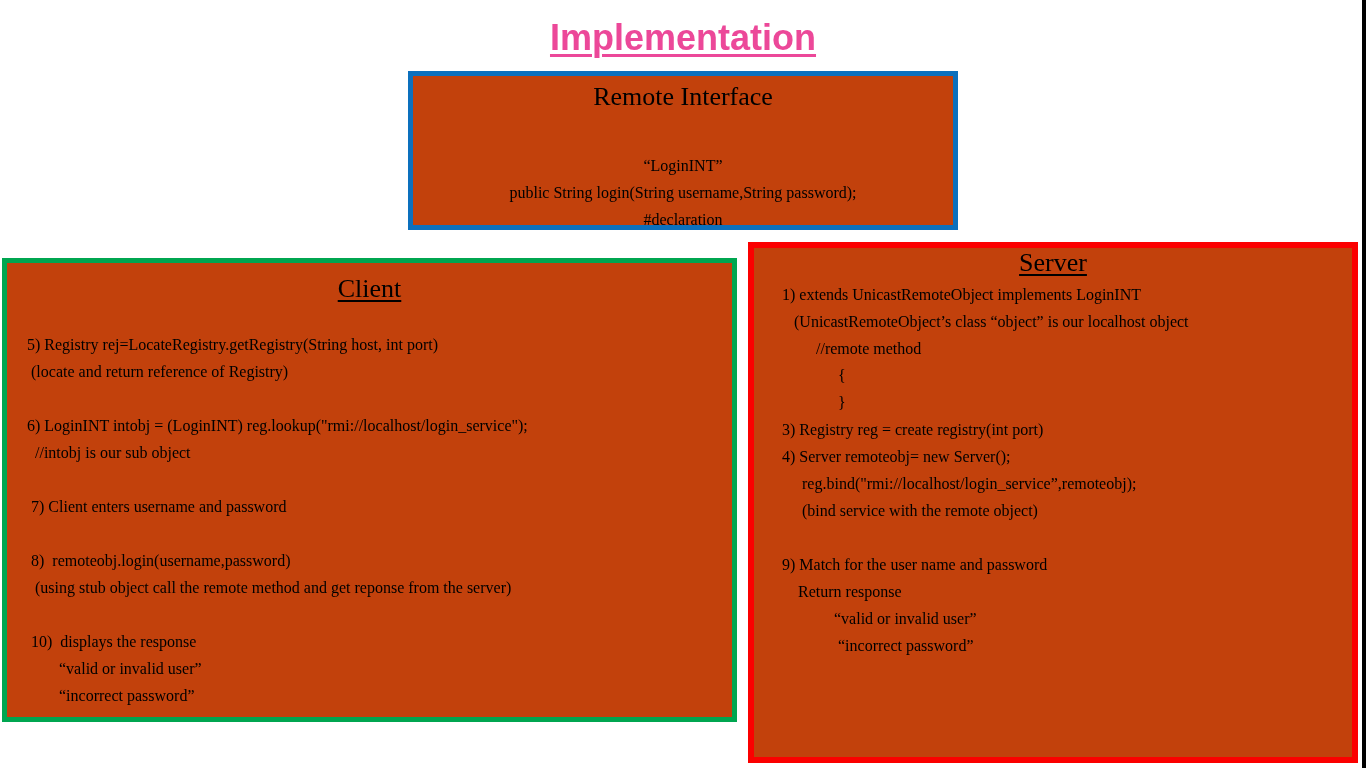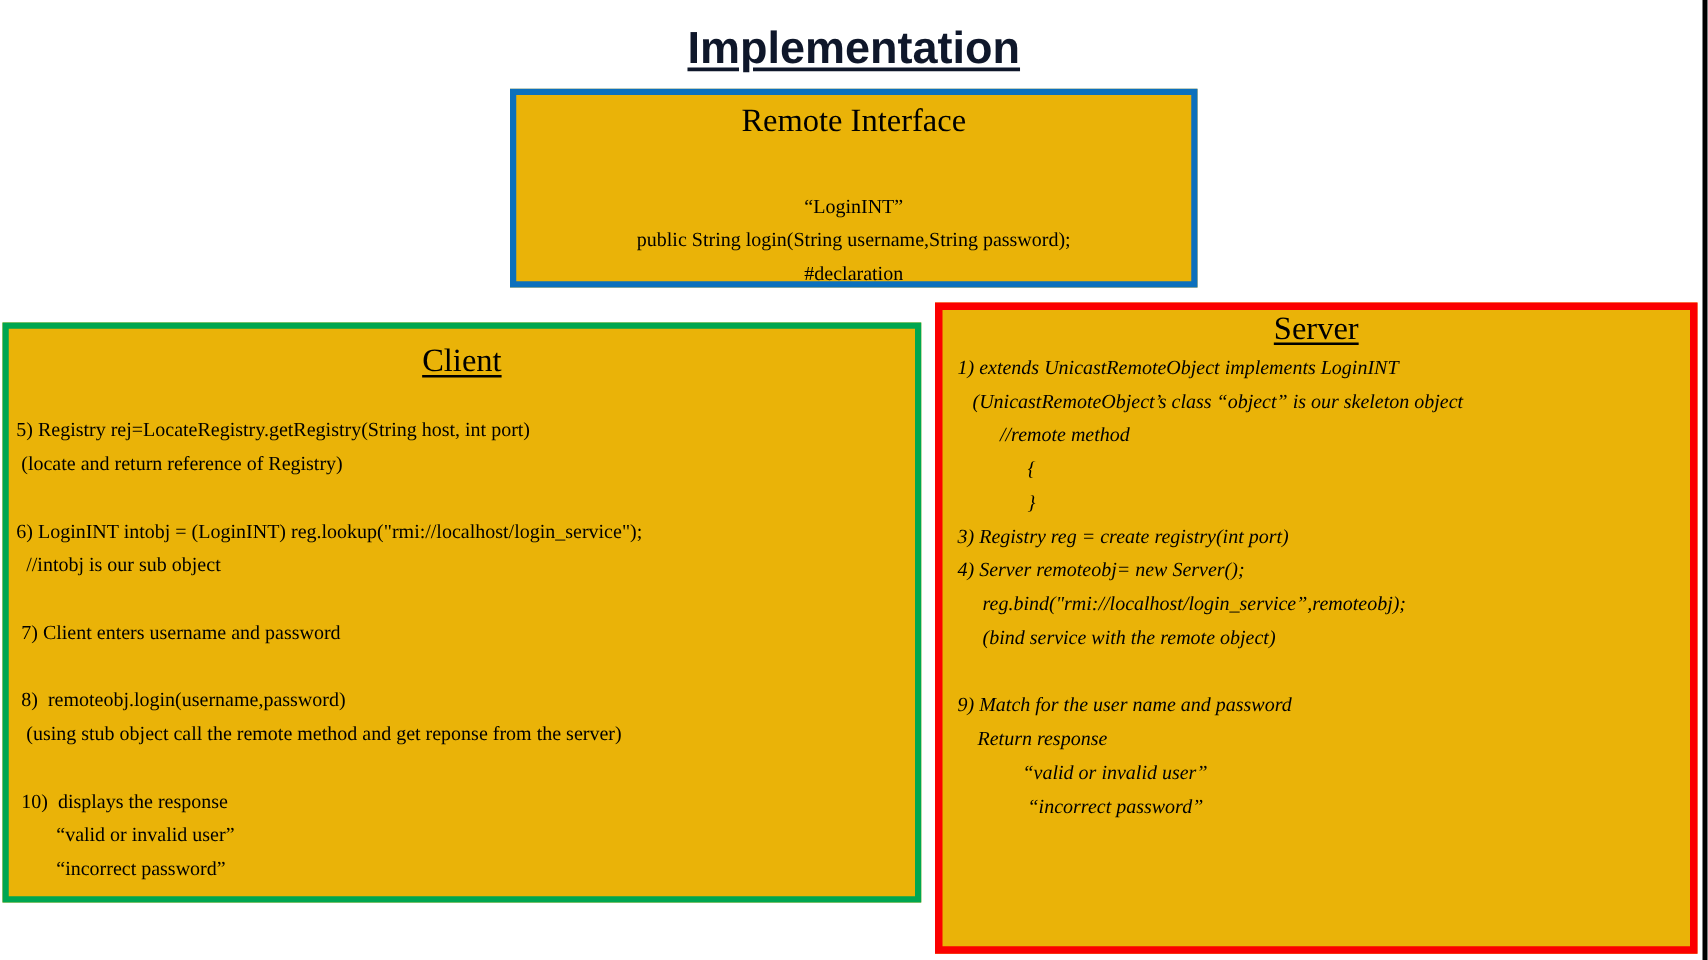--- a/index.html
+++ b/index.html
@@ -23,25 +23,25 @@
     top:16px;left:0;width:100%;
     margin:0;
     text-align:center;
     font-family:"Liberation Sans",sans-serif;
     font-weight:700;
     font-size:36px;
     line-height:44px;
     text-decoration:underline;
     text-decoration-thickness:3px;
     text-underline-offset:4px;
-    color:#0f172a;
+    color:#ec4899;
   }
   .box{
     position:absolute;
-    background:#eab308;
+    background:#c2410c;
     box-sizing:content-box;
   }
   .box.blue{ left:408px; top:71px;  width:540px; height:149px; border:5px solid var(--blue); }
   .box.green{ left:2px;  top:258px; width:725px; height:454px; border:5px solid var(--green); }
   .box.red{  left:748px; top:242px; width:598px; height:509px; border:6px solid var(--red); }
 
   .box-heading{
     font-size:26px;
     line-height:30px;
     text-align:center;
@@ -57,26 +57,25 @@
     font-size:16px;
     line-height:27px;
     min-height:27px;
   }
   .ri-lines{
     margin-top:40px;
     text-align:center;
   }
   .client-lines{
     margin-top:27px;
-    padding-left:6px;
+    padding-left:20px;
   }
   .server-lines{
     margin-top:3px;
-    padding-left:8px;
-    font-style:italic;
+    padding-left:24px;
   }
   
   .server-lines .ln:nth-child(3){ margin-left:-22px; }
 
   .edge-right{
     position:absolute;
     top:0;right:0;
     width:4px;height:768px;
     background:var(--edge);
   }
@@ -112,21 +111,21 @@
     <div class="ln"> 10)  displays the response</div>
     <div class="ln">        “valid or invalid user”</div>
     <div class="ln">        “incorrect password”</div>
   </div>
 </section>
 
 <section class="box red">
   <div class="box-heading">Server</div>
   <div class="server-lines">
     <div class="ln"> 1) extends UnicastRemoteObject implements LoginINT</div>
-    <div class="ln">    (UnicastRemoteObject’s class “object” is our skeleton object</div>
+    <div class="ln">    (UnicastRemoteObject’s class “object” is our localhost object</div>
     <div class="ln">               //remote method</div>
     <div class="ln">               {</div>
     <div class="ln">               }</div>
     <div class="ln"> 3) Registry reg = create registry(int port)</div>
     <div class="ln"> 4) Server remoteobj= new Server();</div>
     <div class="ln">      reg.bind("rmi://localhost/login_service”,remoteobj);</div>
     <div class="ln">      (bind service with the remote object)</div>
     <div class="ln"></div>
     <div class="ln"> 9) Match for the user name and password</div>
     <div class="ln">     Return response</div>

